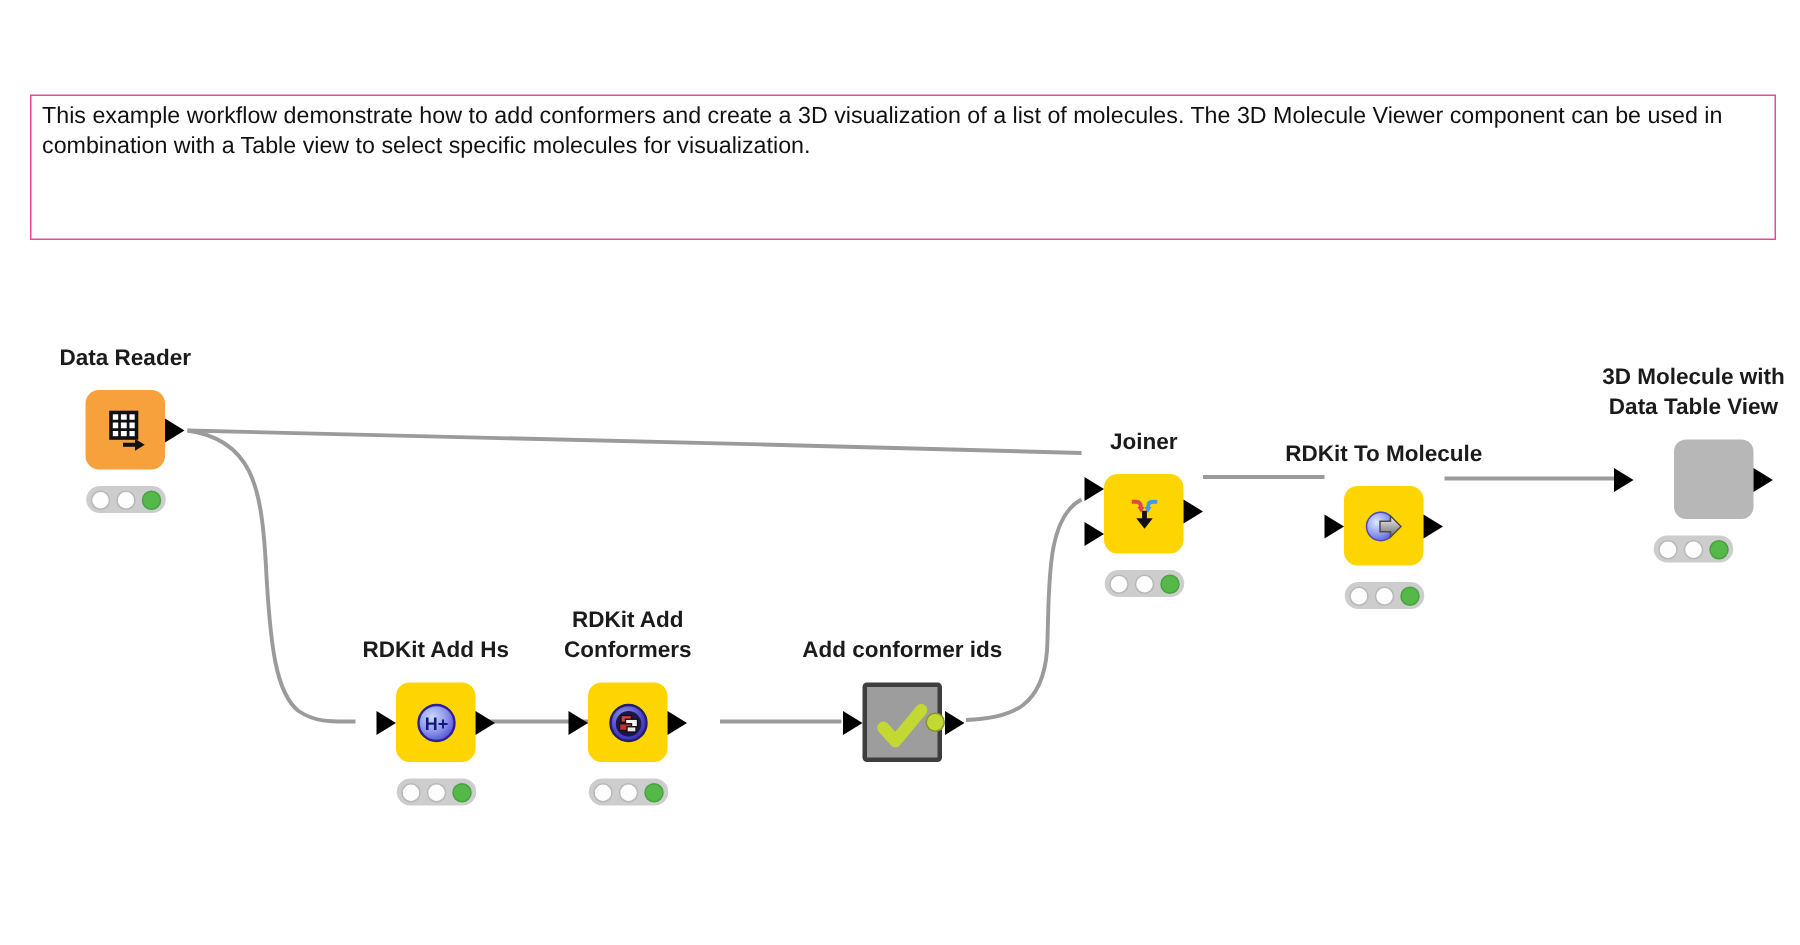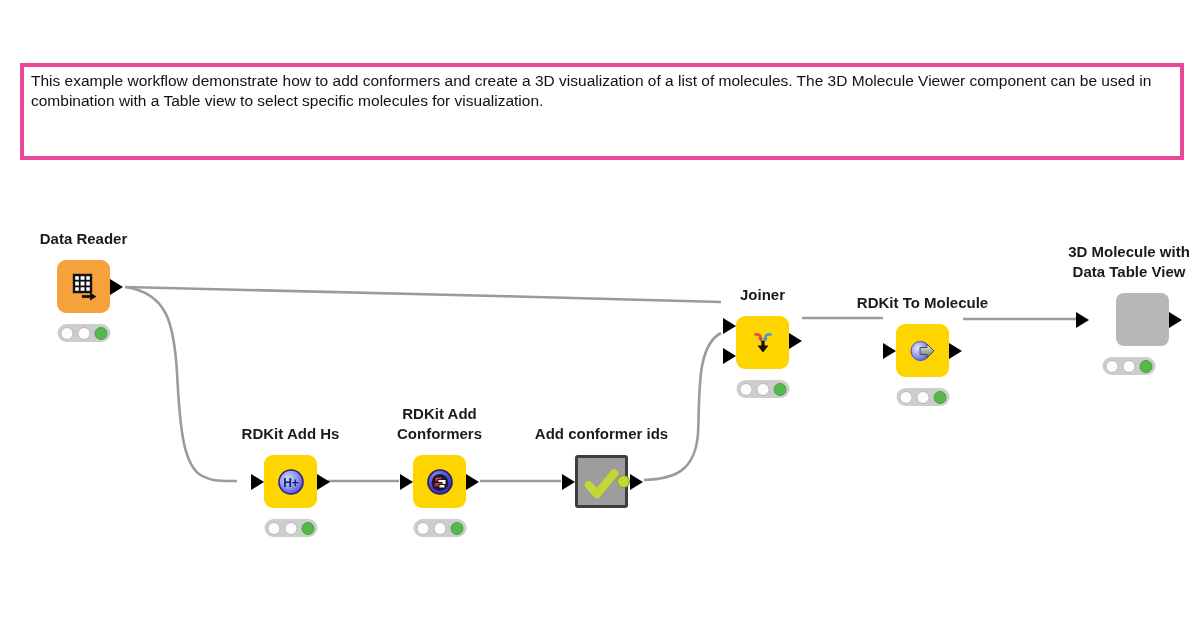--- a/index.html
+++ b/index.html
@@ -1,21 +1,21 @@
 <!DOCTYPE html>
 <html><head>
 <meta charset="utf-8">
 <style>
   html,body{margin:0;padding:0;background:#ffffff;}
   body{font-family:"Liberation Sans", sans-serif;}
   .canvas{position:relative;width:1200px;height:630px;background:#ffffff;overflow:hidden;}
 
   
   .annotation{position:absolute;left:20px;top:63px;width:1164px;height:97px;
-    box-sizing:border-box;border:4px solid #ec4899;background:#ffffff;
+    box-sizing:border-box;border:1px solid #ec4899;background:#ffffff;
     padding:4px 7px;font-size:15.5px;line-height:20px;color:#111;}
 
   
   svg.wires{position:absolute;left:0;top:0;z-index:1;}
   svg.wires path{stroke:#9B9B9B;stroke-width:2.6;fill:none;}
 
   
   .node{position:absolute;width:53px;height:53px;z-index:2;}
   .node-body{position:relative;width:53px;height:53px;border-radius:9px;box-sizing:border-box;}
   .body-yellow{background:#FDD633;background:#FFD500;}
@@ -107,21 +107,21 @@
     </div>
     <div class="port port-in"></div>
     <div class="port port-out"></div>
     <div class="traffic">
       <div class="tl tl-off"></div>
         <div class="tl tl-off"></div>
         <div class="tl tl-on"></div>
     </div>
   </div>
 
-  <div class="node" style="left:413px;top:455px;">
+  <div class="node" style="left:392px;top:455px;">
     <div class="node-label">RDKit Add
 Conformers</div>
     <div class="node-body body-yellow">
       <div class="node-icon">
         <svg width="30" height="30" viewBox="0 0 30 30">
           <defs>
             <radialGradient id="cg" cx="40%" cy="32%" r="80%">
               <stop offset="0%" stop-color="#8f9bf0"></stop>
               <stop offset="60%" stop-color="#4b43c9"></stop>
               <stop offset="100%" stop-color="#35299f"></stop>

